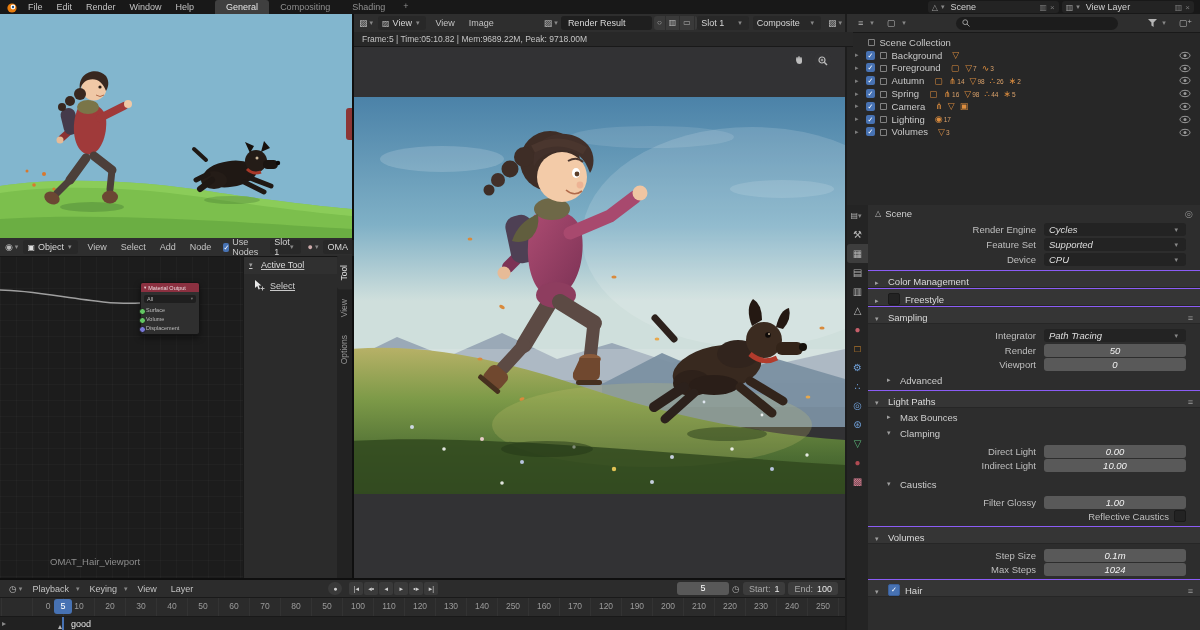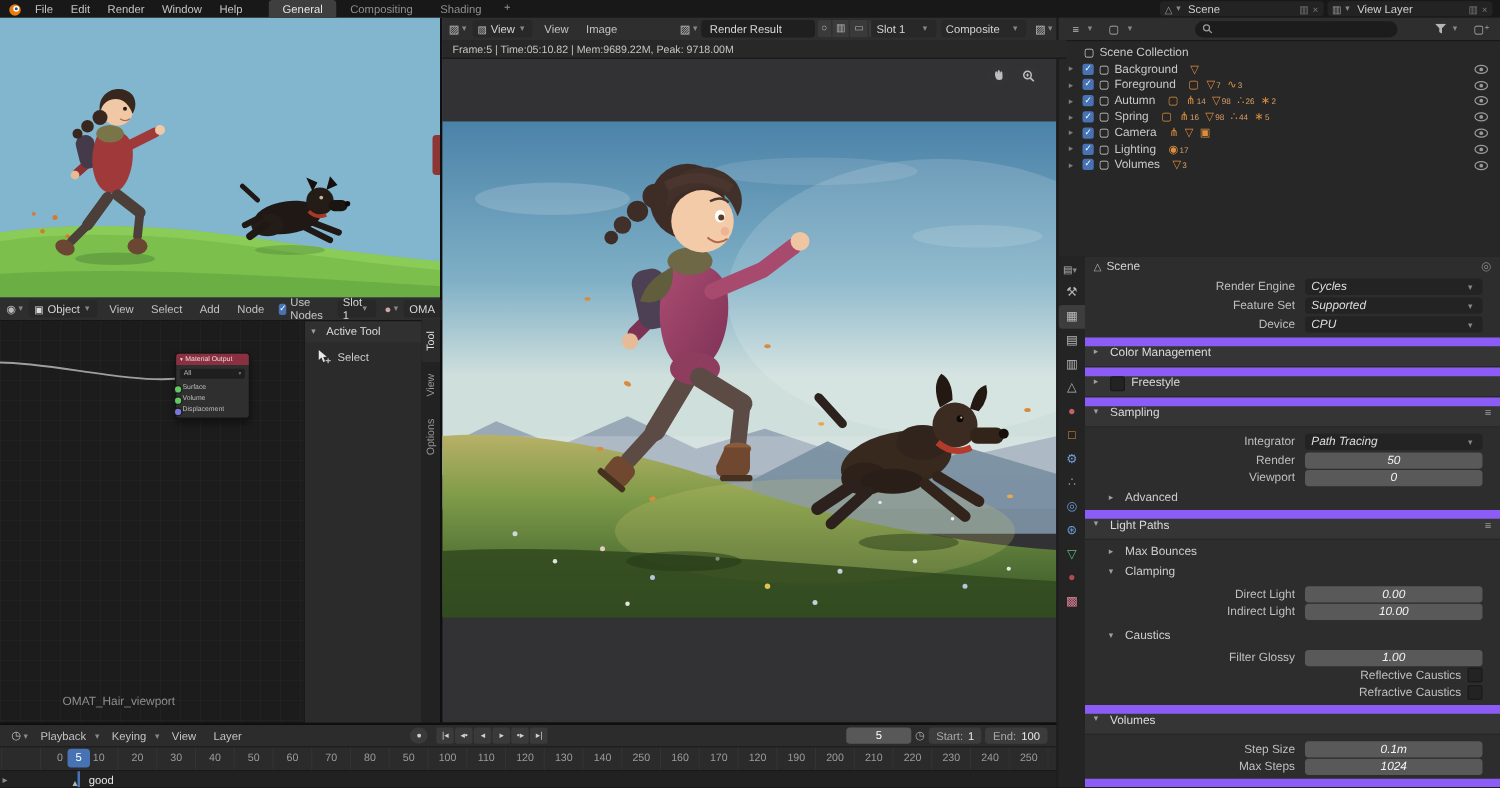--- a/index.html
+++ b/index.html
@@ -29,21 +29,21 @@
   .chk{width:9px;height:9px;border-radius:2px;background:#4772b3;color:#fff;font-size:7px;line-height:9px;text-align:center;margin:0 3px 0 5px;}
   .shcanvas{position:absolute;left:0;top:256px;width:352px;height:322px;background:#1c1c1c;overflow:hidden;
     background-image:linear-gradient(rgba(255,255,255,.025) 1px,transparent 1px),linear-gradient(90deg,rgba(255,255,255,.025) 1px,transparent 1px);
     background-size:16px 16px;border-right:2px solid #0f0f0f;}
   .node{position:absolute;left:140px;top:26px;width:58px;background:#2f2f2f;border:1px solid #141414;border-radius:3px;box-shadow:0 3px 6px rgba(0,0,0,.45);font-size:5.5px;z-index:3;}
   .node-title{background:#8b3040;color:#eadade;padding:1.5px 3px;border-radius:2px 2px 0 0;display:flex;gap:2px;align-items:center;}
   .node-dd{margin:2.5px 3px;background:#1f1f1f;border-radius:2px;padding:1px 3px;color:#b9b9b9;display:flex;justify-content:space-between;align-items:center;}
   .node-sock{position:relative;padding:1.5px 5px;color:#bdbdbd;}
   .sockdot{position:absolute;left:-2.5px;top:2.5px;width:5px;height:5px;border-radius:50%;background:#63c763;border:1px solid #1a1a1a;}
   .sockdot.disp{background:#7878d8;}
-  .npanel{position:absolute;left:243px;top:256px;width:94px;height:322px;background:#2b2b2b;border-left:1px solid #191919;z-index:4;}
+  .npanel{position:absolute;left:243px;top:256px;width:94px;height:322px;background:#2b2b2b;border-left:1px solid #191919;z-index:4;text-decoration:underline;}
   .np-hdr{display:flex;align-items:center;gap:4px;padding:4px 5px;font-size:9px;color:#dcdcdc;background:#303030;}
   .np-row{display:flex;align-items:center;gap:5px;padding:6px 5px 0 10px;font-size:9px;color:#cfcfcf;}
   .vtabs{position:absolute;left:337px;top:256px;width:15px;height:322px;background:#222;z-index:5;}
   .vtab{writing-mode:vertical-rl;transform:rotate(180deg);font-size:8.5px;color:#979797;width:15px;text-align:center;padding:9px 0;line-height:15px;}
   .vtab.active{background:#2b2b2b;color:#e0e0e0;border-radius:0 3px 3px 0;}
   .shname{position:absolute;left:50px;top:300px;font-size:9.5px;color:#8d8d8d;z-index:2;}
   
   .imghdr{position:absolute;left:354px;top:14px;width:491px;height:18px;background:#2e2e2e;display:flex;align-items:center;font-size:9px;border-bottom:1px solid #161616;z-index:5;}
   .datafield{display:flex;align-items:center;background:#1f1f1f;border-radius:3px;height:14px;padding:0 7px;color:#d8d8d8;width:92px;}
   .icbtn{background:#3a3a3a;color:#b5b5b5;font-size:8px;height:14px;line-height:14px;padding:0 3px;}
@@ -75,21 +75,21 @@
   .pbody{flex:1;overflow:hidden;font-size:9.5px;}
   .phdr{height:17px;display:flex;align-items:center;gap:4px;padding:0 7px;color:#d2d2d2;}
   .prow{height:15px;display:flex;align-items:center;padding-right:14px;}
   .plabel{width:168px;text-align:right;padding-right:8px;color:#bfbfbf;white-space:nowrap;}
   .pfield{flex:1;height:13px;border-radius:3px;display:flex;align-items:center;min-width:0;font-style:italic;}
   .pdd{background:#232323;color:#dedede;padding:0 5px;justify-content:space-between;}
   .pslider{background:#595959;color:#f2f2f2;justify-content:center;}
   .chkrow{height:14px;display:flex;align-items:center;justify-content:flex-end;gap:5px;color:#bfbfbf;padding-right:14px;}
   .pchk{width:10px;height:10px;border-radius:2px;background:#232323;border:1px solid #1a1a1a;}
   .pchk.on{background:#4772b3;border-color:#3a5f99;color:#fff;font-size:7px;line-height:10px;text-align:center;}
-  .sechdr{height:16px;background:#353535;display:flex;align-items:flex-start;gap:5px;padding:0 7px;color:#dadada;border-top:7px solid #8b5cf6;border-bottom:1px solid #262626;margin-top:3px;}
+  .sechdr{height:16px;background:#353535;display:flex;align-items:flex-end;gap:5px;padding:0 7px;color:#dadada;border-top:1px solid #8b5cf6;border-bottom:1px solid #262626;margin-top:3px;}
   .subhdr{height:14px;display:flex;align-items:center;gap:5px;padding-left:19px;color:#cdcdcd;margin-top:2px;}
   .caret{color:#9f9f9f;font-size:7px;width:8px;}
   .presets{margin-left:auto;color:#9a9a9a;font-size:9px;}
   .gap4{height:4px;}
   
   .tl{position:absolute;left:0;top:578px;width:845px;height:52px;background:#262626;border-top:2px solid #0f0f0f;}
   .tlhdr{height:17px;background:#2c2c2c;display:flex;align-items:center;font-size:9px;border-bottom:1px solid #1a1a1a;padding-left:4px;}
   .pbbtn{width:14px;height:13px;background:#3a3a3a;border-radius:2px;color:#cfcfcf;font-size:7px;line-height:13px;text-align:center;margin-right:1px;}
   .tl-fields{margin-left:auto;display:flex;align-items:center;gap:3px;margin-right:7px;}
   .framefield{width:52px;height:13px;background:#585858;border-radius:3px;color:#fff;text-align:center;line-height:13px;}
@@ -729,24 +729,20 @@
       <div class="prow" style="height:14px">
         <span class="plabel">Filter Glossy</span>
         <div class="pfield pslider">
             <span>1.00</span>
           </div>
       </div>
       <div class="chkrow">
         <span>Reflective Caustics</span>
         <span class="pchk"></span>
       </div>
-      <div class="chkrow">
-        <span>Refractive Caustics</span>
-        <span class="pchk"></span>
-      </div>
 
       <div class="sechdr">
         <span class="caret">▾</span>
         <span>Volumes</span>
       </div>
       <div class="gap4"></div>
       <div class="prow" style="height:14px">
         <span class="plabel">Step Size</span>
         <div class="pfield pslider">
             <span>0.1m</span>

